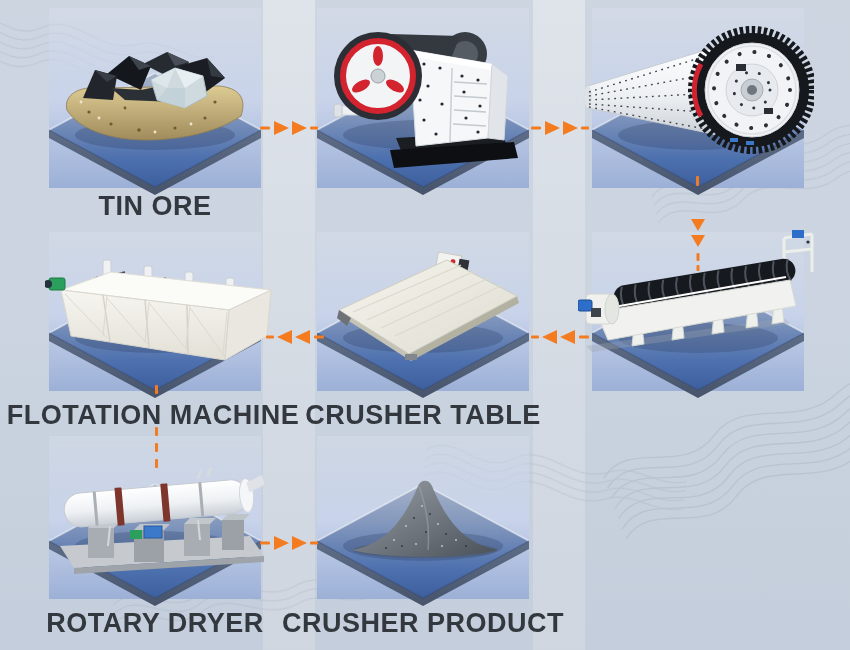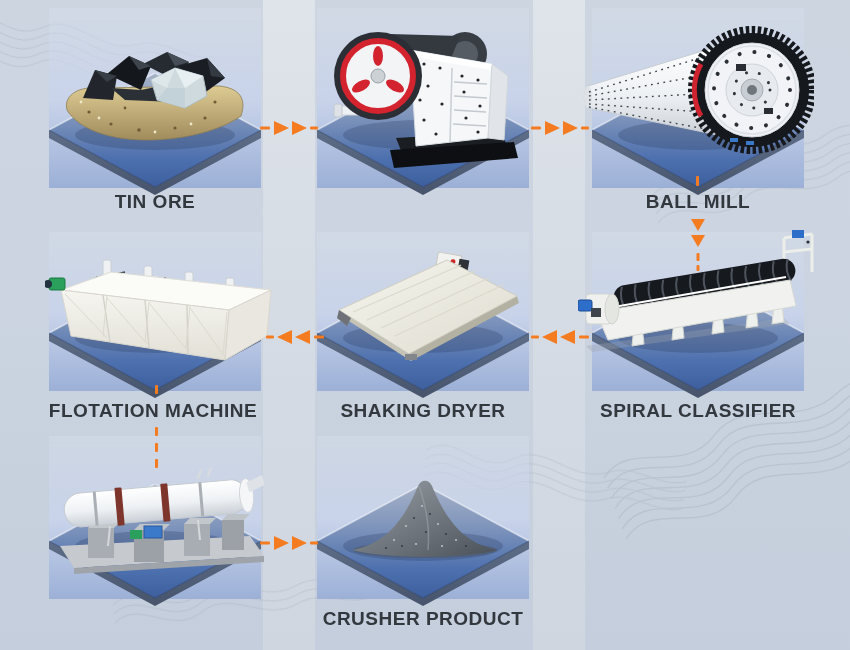--- a/index.html
+++ b/index.html
@@ -16,21 +16,21 @@
   }
   
   .band{
     position:absolute;width:212px;
     background:linear-gradient(180deg,rgba(226,232,242,.25) 0%,#c8d3ea 52%,#9cb0d7 100%);
   }
   .diamond{position:absolute;width:212px;height:122px;}
   .machine{position:absolute;}
   .node-label{
     position:absolute;width:300px;text-align:center;
-    font-size:19px;font-weight:700;letter-spacing:.5px;
+    font-size:27px;font-weight:700;letter-spacing:.5px;
     color:#33383e;white-space:nowrap;
   }
   .arrow{position:absolute;}
   .vdash{position:absolute;width:3px;background:#f47b20;border-radius:1px;}
   .contours{position:absolute;left:0;top:0;pointer-events:none;}
 </style>
 </head>
 <body>
 
 <div id="stage">
@@ -471,19 +471,18 @@
   <div class="vdash" style="left:155px;top:385px;height:9px"></div>
   <div class="vdash" style="left:155px;top:427px;height:9px"></div>
   <div class="vdash" style="left:155px;top:443px;height:9px"></div>
   <div class="vdash" style="left:155px;top:459px;height:9px"></div>
 
   <svg class="arrow" style="left:260px;top:534px" width="58" height="18">
       <use href="#arrow-right-shape"></use>
     </svg>
 
   <div class="node-label" style="left:5px;top:191px">TIN ORE</div>
-  <div class="node-label" style="left:548px;top:191px">BALL MILL</div>
   <div class="node-label" style="left:3px;top:400px">FLOTATION MACHINE</div>
-  <div class="node-label" style="left:273px;top:400px">SHAKING DRYER</div>
-  <div class="node-label" style="left:548px;top:400px">SPIRAL CLASSIFIER</div>
+  <div class="node-label" style="left:273px;top:400px">CRUSHER TABLE</div>
+  <div class="node-label" style="left:5px;top:608px">ROTARY DRYER</div>
   <div class="node-label" style="left:273px;top:608px">CRUSHER PRODUCT</div>
 
 </div>
 
 </body></html>

